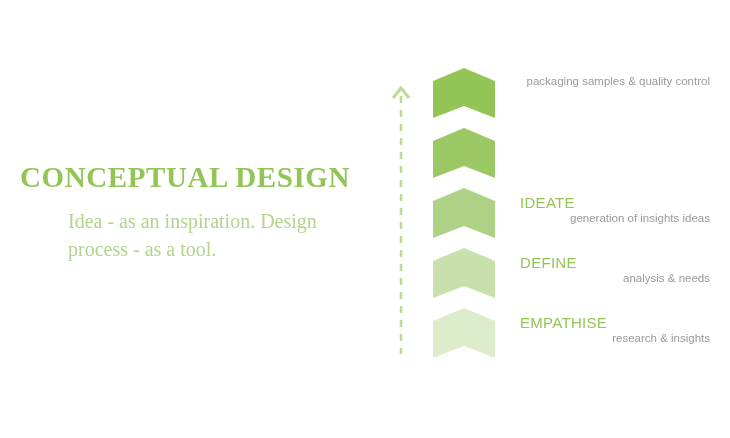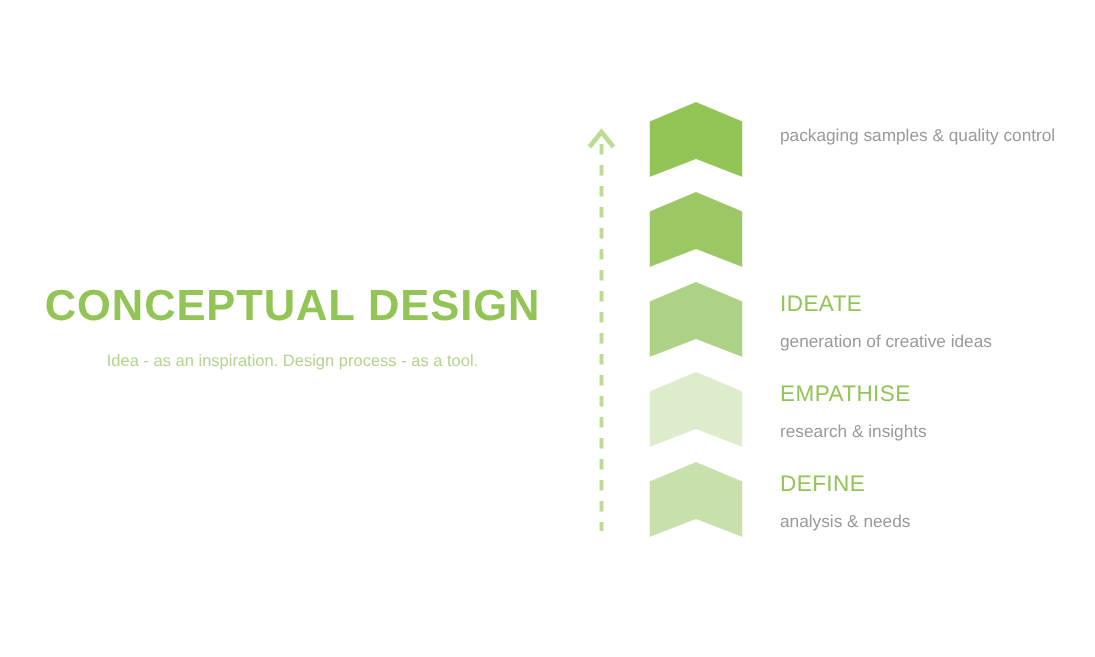--- a/index.html
+++ b/index.html
@@ -17,35 +17,36 @@
     position: relative;
     width: 730px;
     height: 438px;
     background: #ffffff;
   }
 
   
   #left-block {
     position: absolute;
     left: 20px;
-    top: 189px;
+    top: 162px;
     width: 350px;
-    text-align: center;
+    text-align: left;
+    font-family: Liberation Serif, serif;
   }
   #main-title {
     font-size: 29px;
     font-weight: bold;
     letter-spacing: 0.6px;
     color: #93c456;
     line-height: 1.1;
     white-space: nowrap;
   }
   #main-subtitle {
     margin-top: 13px;
-    font-size: 11px;
+    font-size: 20px;
     color: #b2d48c;
     line-height: 1.42;
     padding: 0 48px;
   }
 
   
   #axis {
     position: absolute;
     left: 388px;
     top: 84px;
@@ -83,24 +84,25 @@
     top: 6px;
     width: 190px;
   }
   .step-title {
     font-size: 15px;
     color: #93c456;
     letter-spacing: 0.3px;
     line-height: 1.15;
   }
   .step-desc {
-    margin-top: 10px;
+    margin-top: 0;
     font-size: 11.5px;
     color: #9a9a9a;
     line-height: 1.32;
+    text-align: right;
   }
 </style>
 </head>
 <body>
 
 <div id="canvas">
 
   <div id="left-block">
     <div id="main-title">CONCEPTUAL DESIGN</div>
     <div id="main-subtitle">Idea - as an inspiration. Design process - as a tool.</div>
@@ -135,42 +137,42 @@
     </div>
 
     <div class="step-row">
       <div class="chevron">
         <svg viewBox="0 0 62 50" preserveAspectRatio="none">
           <polygon points="0,13 31,0 62,13 62,50 31,38 0,50" fill="#aed285"></polygon>
         </svg>
       </div>
       <div class="step-text">
         <div class="step-title">IDEATE</div>
-        <div class="step-desc">generation of creative ideas</div>
+        <div class="step-desc">generation of insights ideas</div>
+      </div>
+    </div>
+
+    <div class="step-row">
+      <div class="chevron">
+        <svg viewBox="0 0 62 50" preserveAspectRatio="none">
+          <polygon points="0,13 31,0 62,13 62,50 31,38 0,50" fill="#c7e0ac"></polygon>
+        </svg>
+      </div>
+      <div class="step-text">
+        <div class="step-title">DEFINE</div>
+        <div class="step-desc">analysis &amp; needs</div>
       </div>
     </div>
 
     <div class="step-row">
       <div class="chevron">
         <svg viewBox="0 0 62 50" preserveAspectRatio="none">
           <polygon points="0,13 31,0 62,13 62,50 31,38 0,50" fill="#ddeccb"></polygon>
         </svg>
       </div>
       <div class="step-text">
         <div class="step-title">EMPATHISE</div>
         <div class="step-desc">research &amp; insights</div>
       </div>
     </div>
 
-    <div class="step-row">
-      <div class="chevron">
-        <svg viewBox="0 0 62 50" preserveAspectRatio="none">
-          <polygon points="0,13 31,0 62,13 62,50 31,38 0,50" fill="#c7e0ac"></polygon>
-        </svg>
-      </div>
-      <div class="step-text">
-        <div class="step-title">DEFINE</div>
-        <div class="step-desc">analysis &amp; needs</div>
-      </div>
-    </div>
-
   </div>
 </div>
 
 </body></html>

